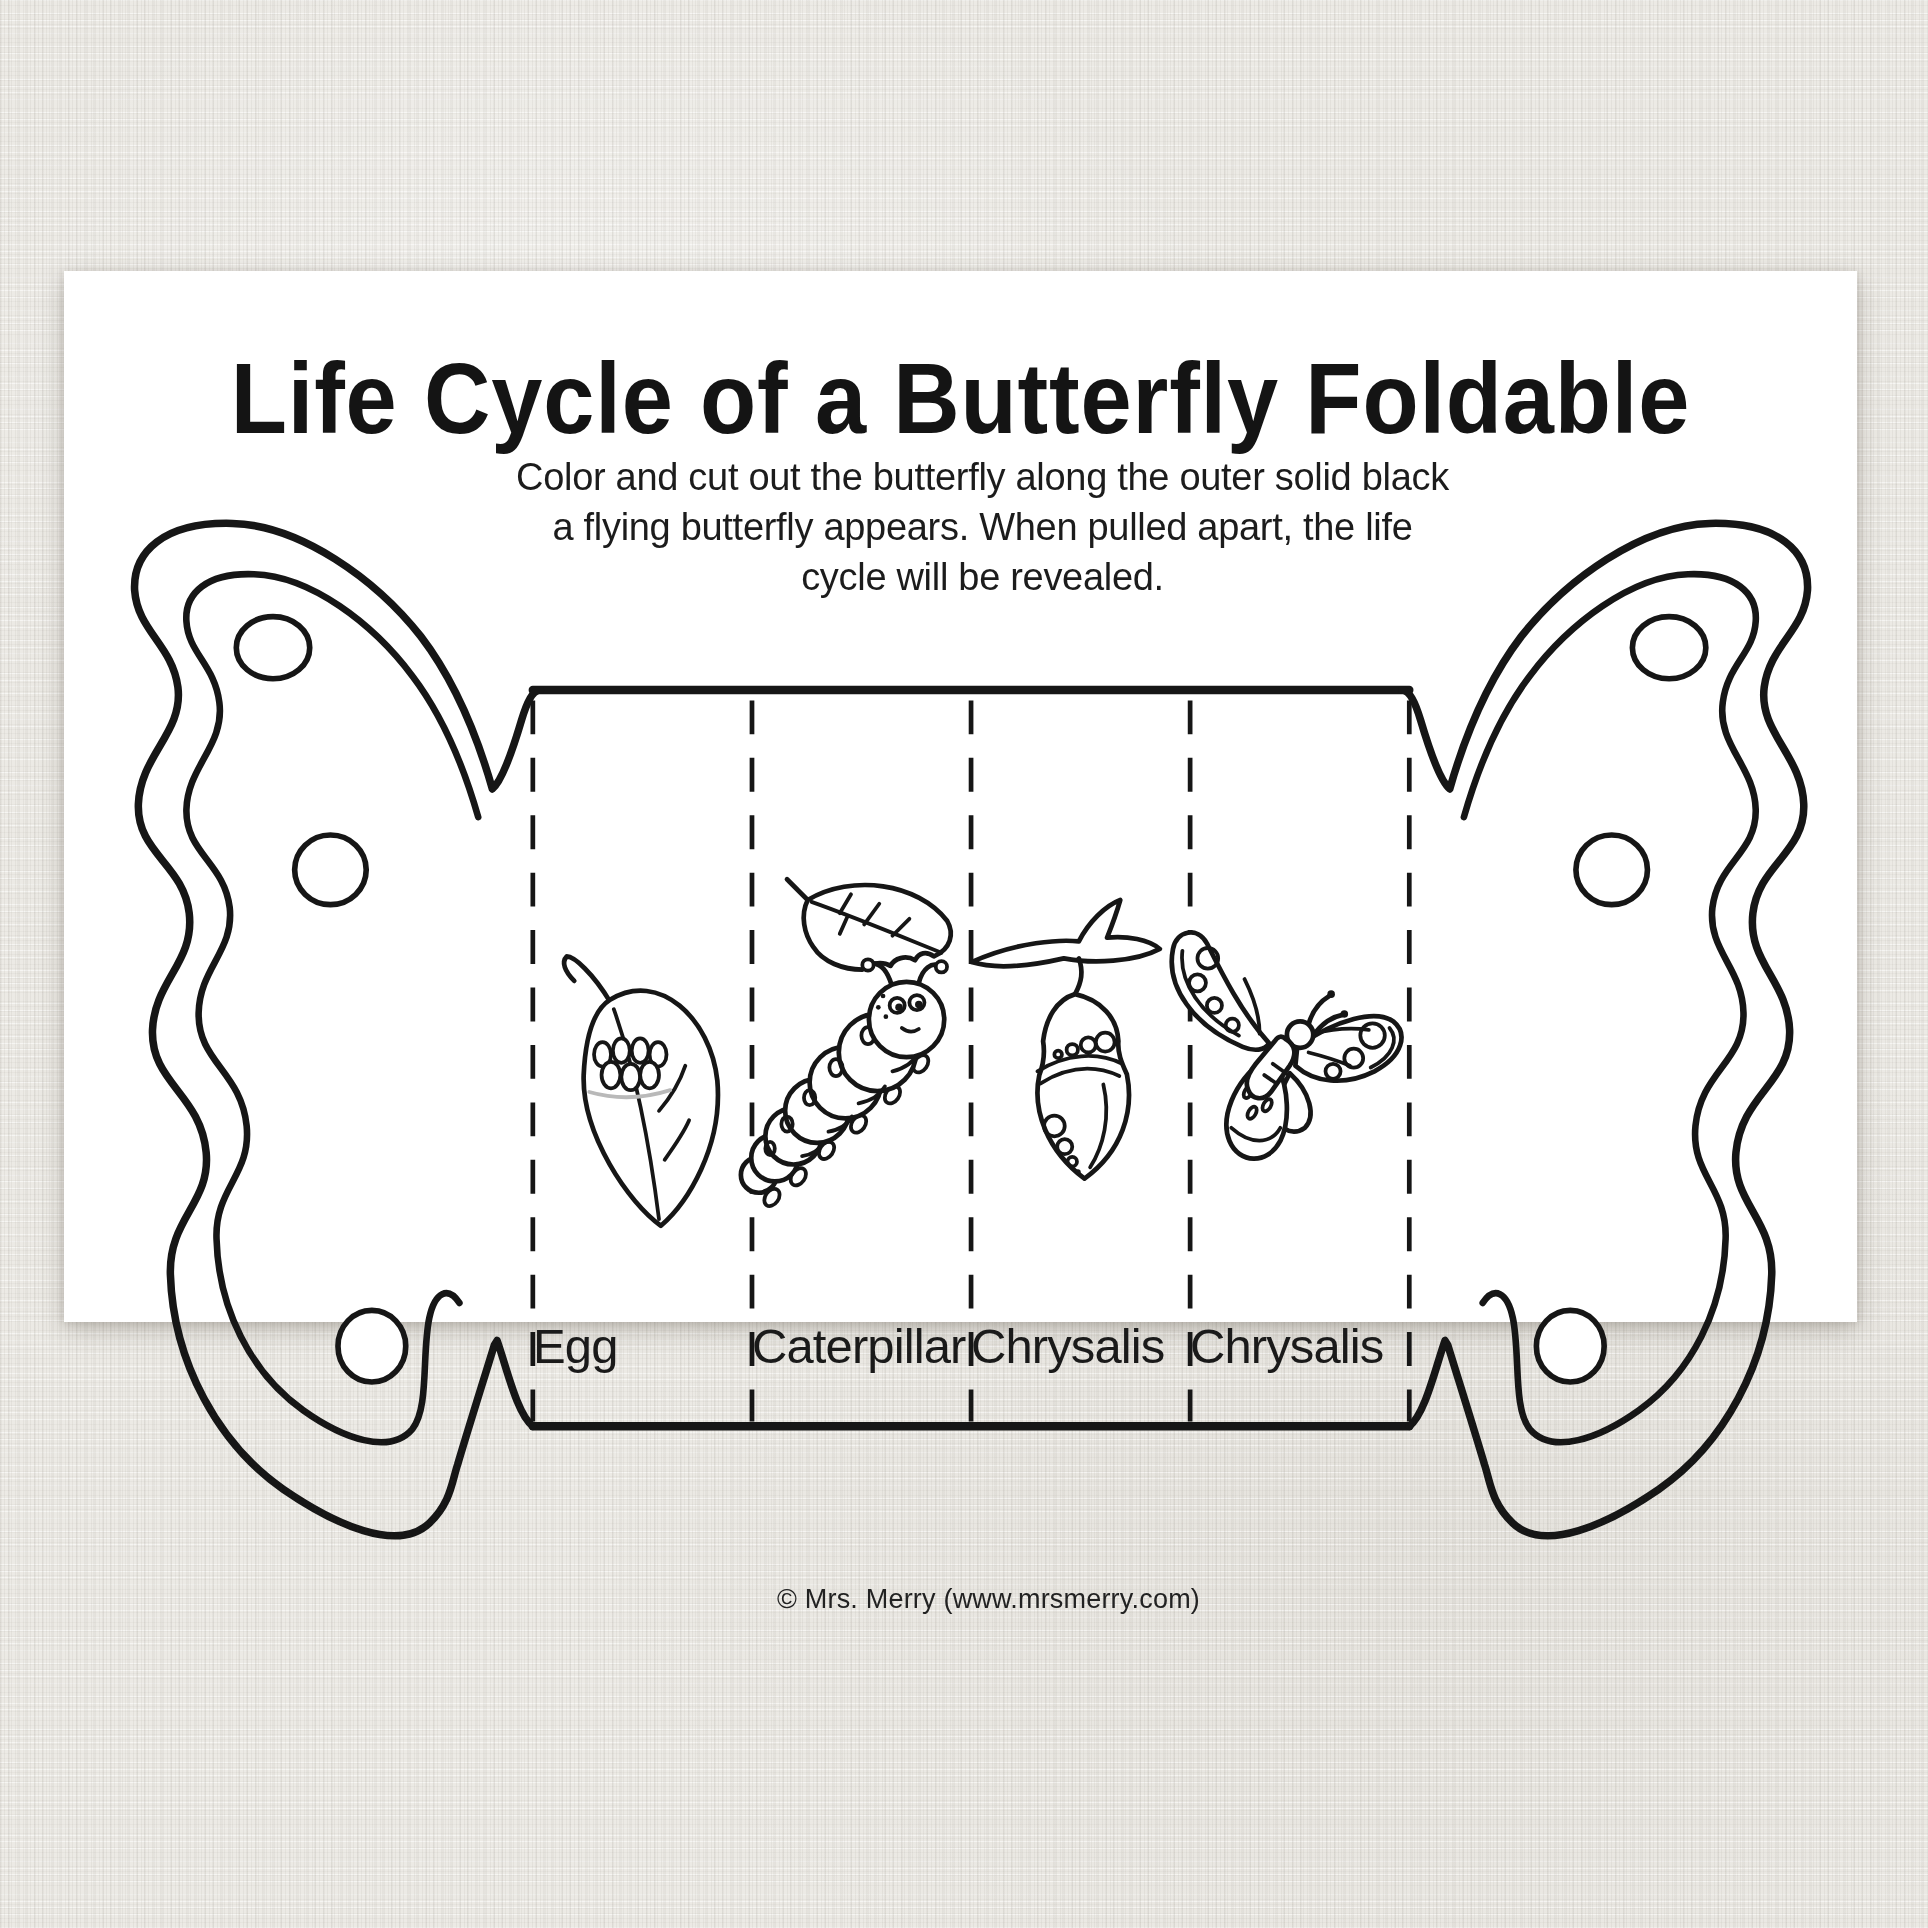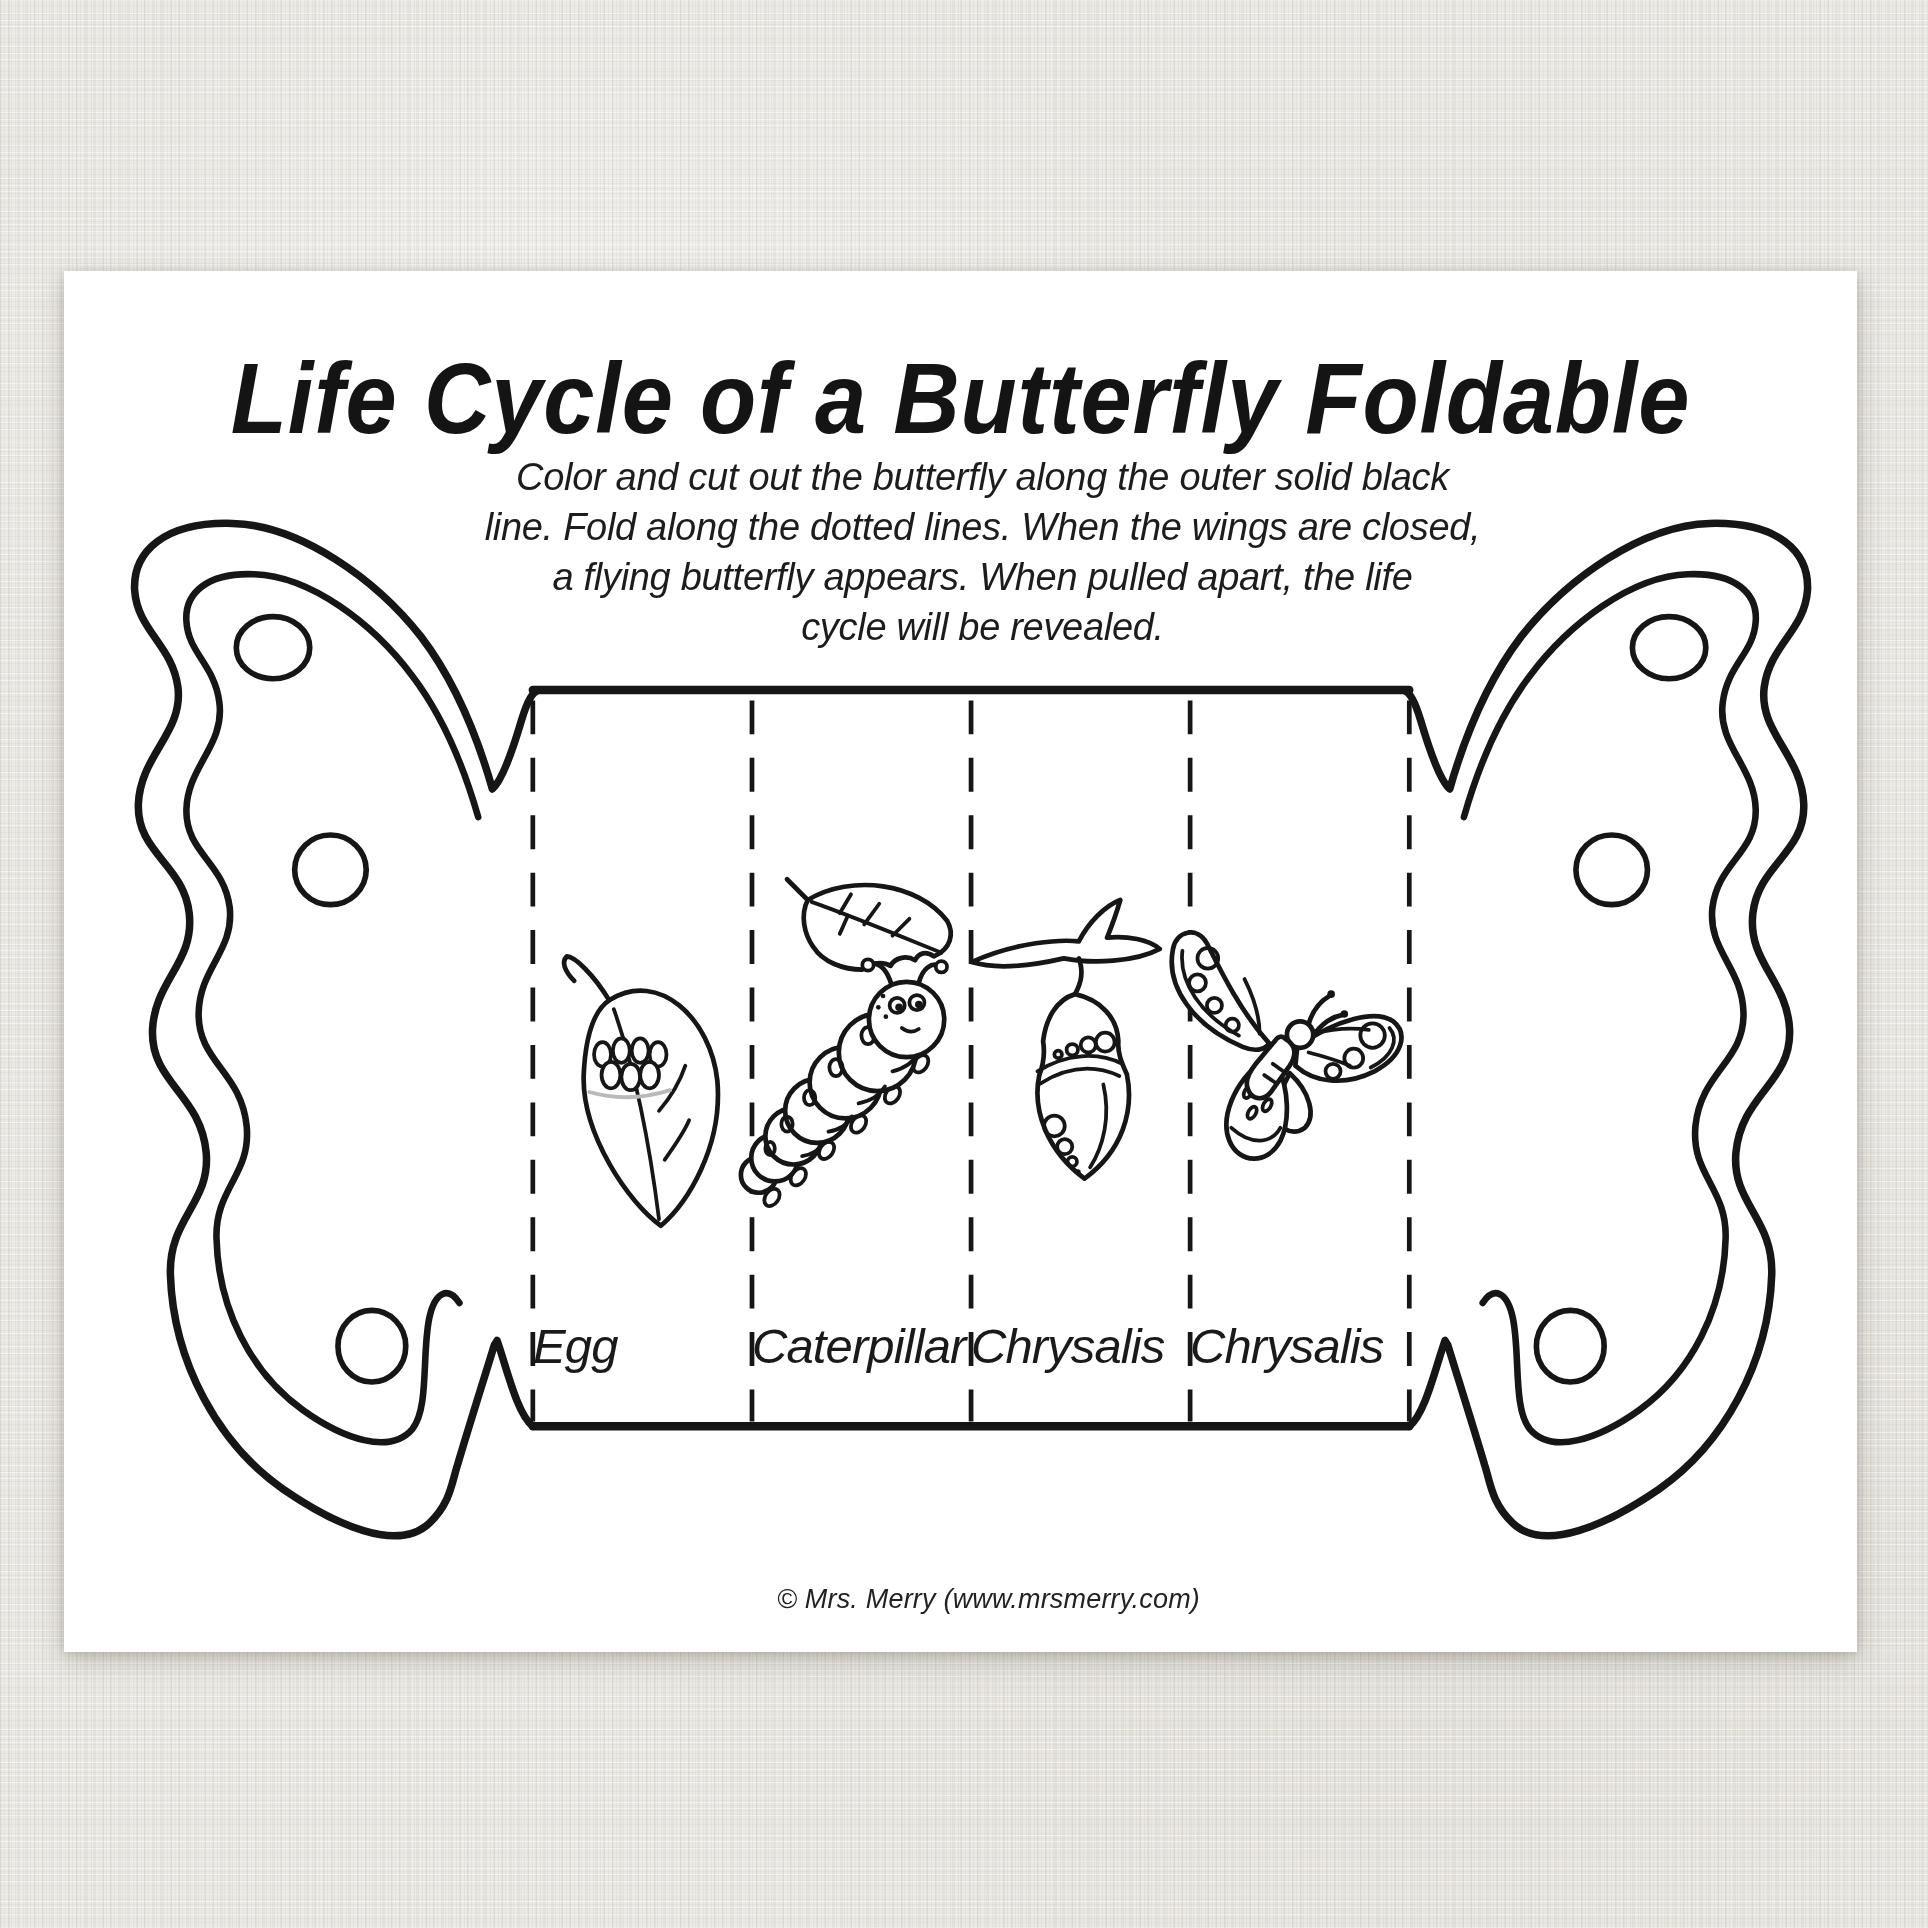--- a/index.html
+++ b/index.html
@@ -9,24 +9,23 @@
     background-image:
       repeating-linear-gradient(90deg, rgba(110,104,92,.07) 0 0.9px, transparent 0.9px 3.8px),
       repeating-linear-gradient(90deg, rgba(90,84,74,.05) 0 1.9px, transparent 1.9px 8.5px),
       repeating-linear-gradient(0deg, rgba(120,114,102,.05) 0 0.9px, transparent 0.9px 4.7px),
       repeating-linear-gradient(0deg, rgba(255,255,255,.55) 0 0.9px, transparent 0.9px 6.6px),
       radial-gradient(1130px 753px at 30% 20%, rgba(255,255,255,.35), transparent 60%),
       radial-gradient(1318px 847px at 75% 80%, rgba(140,132,118,.08), transparent 65%);
     font-family:"Liberation Sans", sans-serif;
   }
   .page{
-    position:absolute;left:64px;top:271px;width:1793px;height:1381px;
+    position:absolute;left:64px;top:271px;width:1793px;height:1051px;
     background:#ffffff;
     box-shadow:0 7.5px 24.5px rgba(70,63,50,.25), 0 1.9px 7.5px rgba(70,63,50,.18);
-    font-style:italic;
   }
   .title{
     position:absolute;left:0;top:70px;width:100%;
     text-align:center;font-size:100px;font-weight:700;color:#141414;
     letter-spacing:0.9px;transform:scaleX(.92);transform-origin:center;
     white-space:nowrap;
   }
   .instructions{
     position:absolute;left:0;top:181px;width:100%;text-align:center;color:#1c1c1c;
   }
@@ -56,21 +55,20 @@
 </head>
 <body>
 
 <div class="stage">
   <div class="page">
 
     <div class="title">Life Cycle of a Butterfly Foldable</div>
 
     <div class="instructions">
       <div class="iline">Color and cut out the butterfly along the outer solid black</div>
-      <div class="iline">line. Fold along the dotted lines. When the wings are closed,</div>
       <div class="iline">a flying butterfly appears. When pulled apart, the life</div>
       <div class="iline">cycle will be revealed.</div>
     </div>
 
     <div class="labels">
       <div class="plabel" style="left:469px;width:219px">Egg</div>
       <div class="plabel" style="left:688px;width:218px">Caterpillar</div>
       <div class="plabel" style="left:907px;width:219px">Chrysalis</div>
       <div class="plabel" style="left:1126px;width:219px">Chrysalis</div>
     </div>

